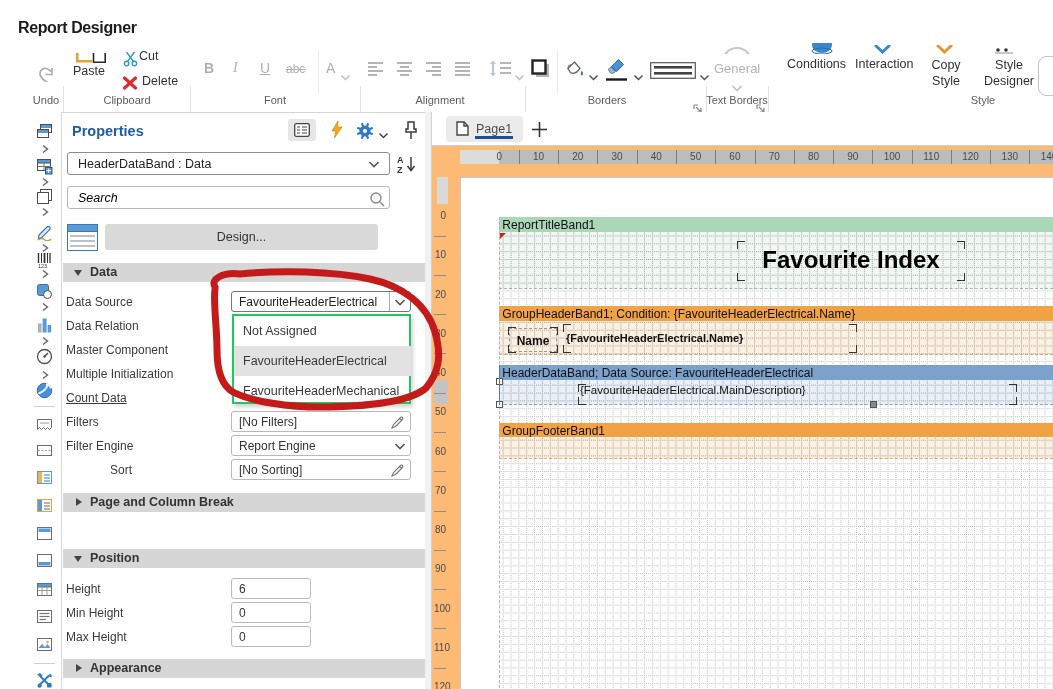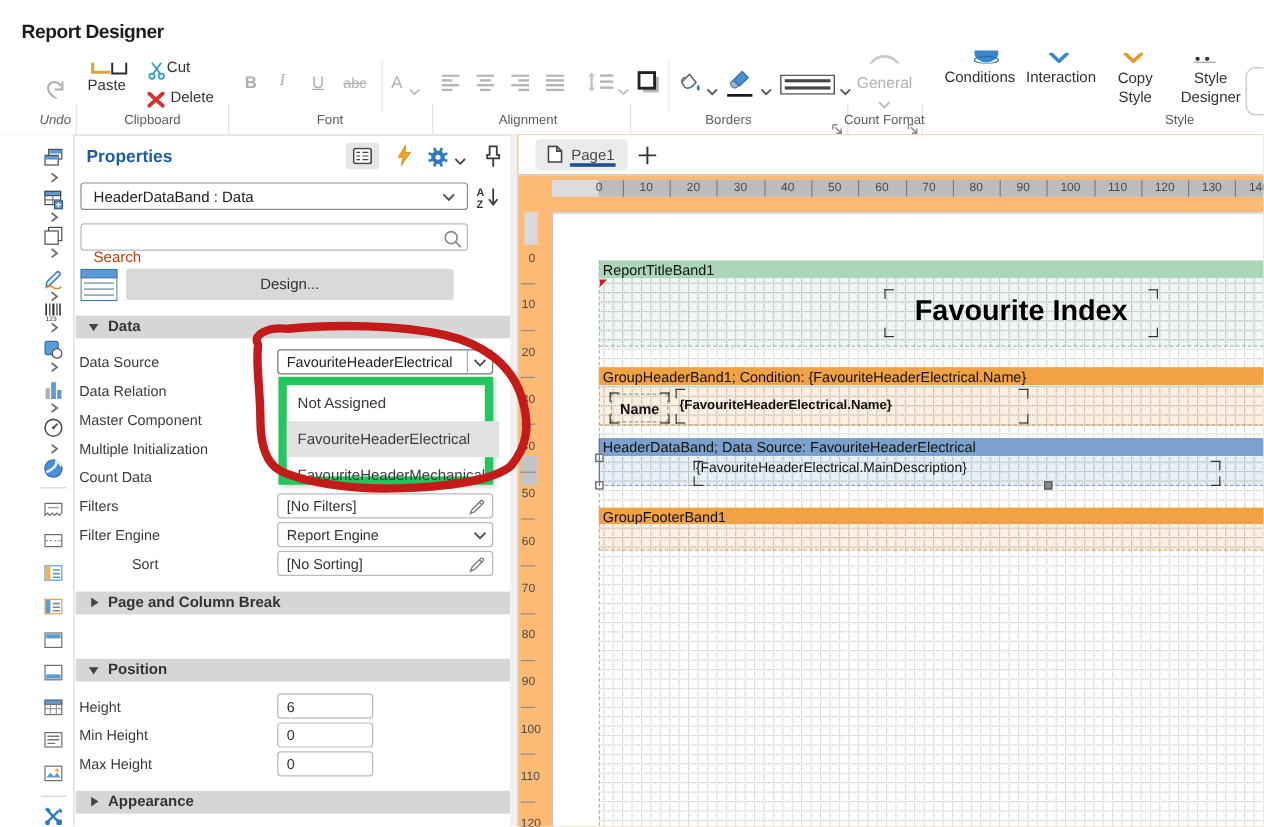--- a/index.html
+++ b/index.html
@@ -28,26 +28,26 @@
 
   <div id="ribbon" class="abs" style="left:0;top:40px;width:1053px;height:72px;background:#fff;border-bottom:1px solid #d4d4d4;overflow:hidden;">
 
     <div class="abs vsep" style="left:63px;"></div>
     <div class="abs vsep" style="left:190px;"></div>
     <div class="abs vsep" style="left:360px;"></div>
     <div class="abs vsep" style="left:525px;"></div>
     <div class="abs vsep" style="left:706px;"></div>
     <div class="abs vsep" style="left:768px;"></div>
 
-    <div class="abs glabel" style="left:16px;top:54px;width:60px;font-style:italic;">Undo</div>
+    <div class="abs glabel" style="left:16px;top:54px;width:60px;">Undo</div>
     <div class="abs glabel" style="left:87px;top:54px;width:80px;">Clipboard</div>
     <div class="abs glabel" style="left:235px;top:54px;width:80px;">Font</div>
     <div class="abs glabel" style="left:400px;top:54px;width:80px;">Alignment</div>
     <div class="abs glabel" style="left:567px;top:54px;width:80px;">Borders</div>
-    <div class="abs glabel" style="left:697px;top:54px;width:80px;">Count Format</div>
+    <div class="abs glabel" style="left:697px;top:54px;width:80px;">Text Borders</div>
     <div class="abs glabel" style="left:943px;top:54px;width:80px;">Style</div>
     <div id="ribbon-icons" class="abs" style="left:0;top:0;width:1053px;height:72px;">
         <div class="abs" style="left: 33px; top: 18px; width: 26px; height: 24px;"><svg width="26" height="24">
             <g fill="none" stroke="#aeaeae" stroke-width="1.7">
               <path d="M14.5,24.5 C8,21 5.5,16 8,12.5 C10.5,9.2 16,10 18,13.8"></path>
               <path d="M12.5,16.5 H19 V10"></path>
             </g>
           </svg></div>
         <div class="abs" style="left: 75px; top: 10px; width: 32px; height: 11px;"><svg width="32" height="11">
             <path d="M2.2,0 V8.2 H17" fill="none" stroke="#e0a33c" stroke-width="2.6"></path>
@@ -328,21 +328,21 @@
     <div id="prop-buttons"></div>
 
     <div class="abs box" style="left:67px;top:40px;width:323px;height:23px;border-color:#8e8e8e;">
       <div class="abs" style="left:10px;top:4px;font-size:12.5px;color:#222;">HeaderDataBand : Data</div>
       <svg class="abs" style="left:300px;top:7px;" width="12" height="9">
           <path class="chev" d="M1.5,2 L6,6.5 L10.5,2"></path>
         </svg>
     </div>
 
     <div class="abs box" style="left:67px;top:74px;width:323px;height:23px;">
-      <div class="abs" style="left:10px;top:20px;font-size:12.5px;color:#c2410c;">Search</div>
+      <div class="abs" style="left:10px;top:4px;font-size:12.5px;color:#000000;font-style:italic;">Search</div>
       <svg class="abs" style="left:300px;top:3px;" width="18" height="18">
         <circle cx="8" cy="8" r="5" fill="none" stroke="#8a8a8a" stroke-width="1.4"></circle>
         <line x1="12" y1="12" x2="16" y2="16" stroke="#8a8a8a" stroke-width="1.4"></line>
       </svg>
     </div>
 
     <svg class="abs" style="left:67px;top:112px;" width="31" height="27">
       <rect x="0.5" y="0.5" width="30" height="26" fill="#fff" stroke="#3c77b5"></rect>
       <rect x="0.5" y="0.5" width="30" height="7" fill="#5b9bd5" stroke="#3c77b5"></rect>
       <line x1="3" y1="12" x2="28" y2="12" stroke="#98a8b8" stroke-width="1.4"></line>
@@ -353,21 +353,21 @@
          font-size:12.5px;color:#333;text-align:center;line-height:26px;">Design...</div>
 
     <div class="abs secbar" style="top:151px;">
         <div class="tri-d"></div>
         <div class="sectxt">Data</div>
       </div>
     <div class="abs prow-l" style="top:183px;">Data Source</div>
     <div class="abs prow-l" style="top:207px;">Data Relation</div>
     <div class="abs prow-l" style="top:231px;">Master Component</div>
     <div class="abs prow-l" style="top:255px;">Multiple Initialization</div>
-    <div class="abs prow-l" style="top:279px;">Count Data</div>
+    <div class="abs prow-l" style="top:279px;text-decoration:underline;">Count Data</div>
     <div class="abs prow-l" style="top:303px;">Filters</div>
     <div class="abs prow-l" style="top:327px;">Filter Engine</div>
     <div class="abs prow-l" style="top:351px;margin-left:44px;">Sort</div>
 
     <div class="abs box" style="left:231px;top:179px;width:180px;height:21px;border-color:#767676;">
       <div class="abs" style="left:7px;top:3px;font-size:12px;color:#222;">FavouriteHeaderElectrical</div>
       <div class="abs" style="left:157px;top:0px;width:1px;height:19px;background:#adadad;"></div>
       <svg class="abs" style="left:162px;top:6px;" width="12" height="9">
           <path class="chev" d="M1.5,2 L6,6.5 L10.5,2"></path>
         </svg>
@@ -413,21 +413,21 @@
       </div>
     <div class="abs box" style="left:231px;top:514px;width:80px;height:21px;">
         <div class="abs" style="left:7px;top:3px;font-size:12px;color:#333;">0</div>
       </div>
     <div class="abs secbar" style="top:547px;">
         <div class="tri-r"></div>
         <div class="sectxt">Appearance</div>
       </div>
 
     <div class="abs" style="left:232px;top:202px;width:179px;height:90px;background:#fff;
-         border:7px solid #22c55e;box-shadow:2px 3px 4px rgba(0,0,0,0.18);box-sizing:border-box;">
+         border:2px solid #22c55e;box-shadow:2px 3px 4px rgba(0,0,0,0.18);box-sizing:border-box;">
       <div class="abs" style="left:0px;top:30px;width:177px;height:30px;background:#e2e2e2;"></div>
       <div class="abs" style="left:9px;top:8px;font-size:12.5px;color:#3a3a3a;">Not Assigned</div>
       <div class="abs" style="left:9px;top:38px;font-size:12.5px;color:#3a3a3a;">FavouriteHeaderElectrical</div>
       <div class="abs" style="left:9px;top:68px;font-size:12.5px;color:#3a3a3a;">FavouriteHeaderMechanical</div>
     </div>
   <div class="abs" style="left: 288px; top: 7px; width: 28px; height: 22px; background: rgb(230, 230, 230); border-radius: 3px;"></div>
       <div class="abs" style="left: 294px; top: 11px; width: 16px; height: 14px;"><svg width="16" height="14">
           <rect x="0.7" y="0.7" width="14.6" height="12.6" rx="1.5" fill="#fff" stroke="#444" stroke-width="1.3"></rect>
           <line x1="3" y1="4" x2="6" y2="4" stroke="#444"></line>
           <line x1="8" y1="4" x2="13" y2="4" stroke="#444"></line>

